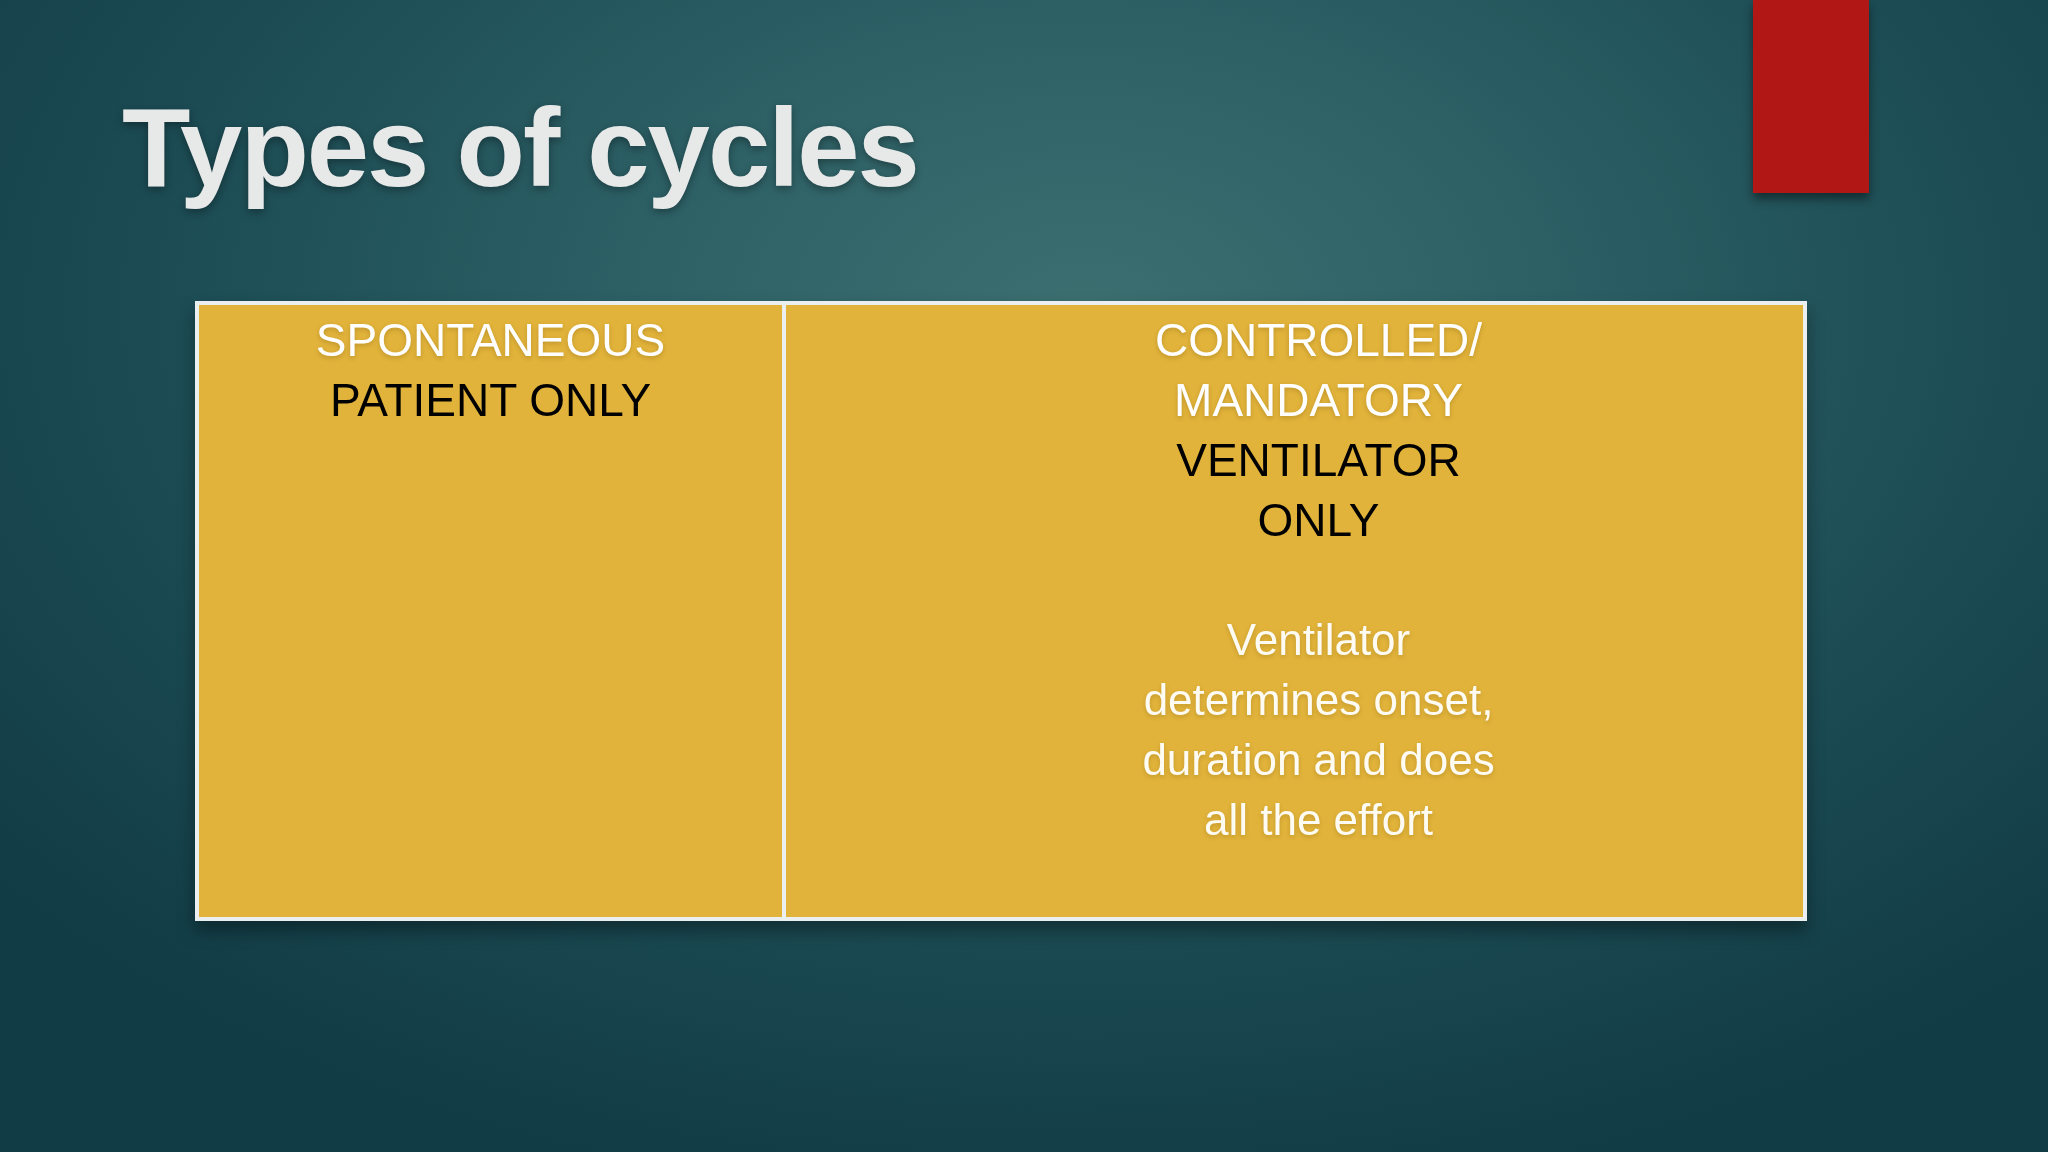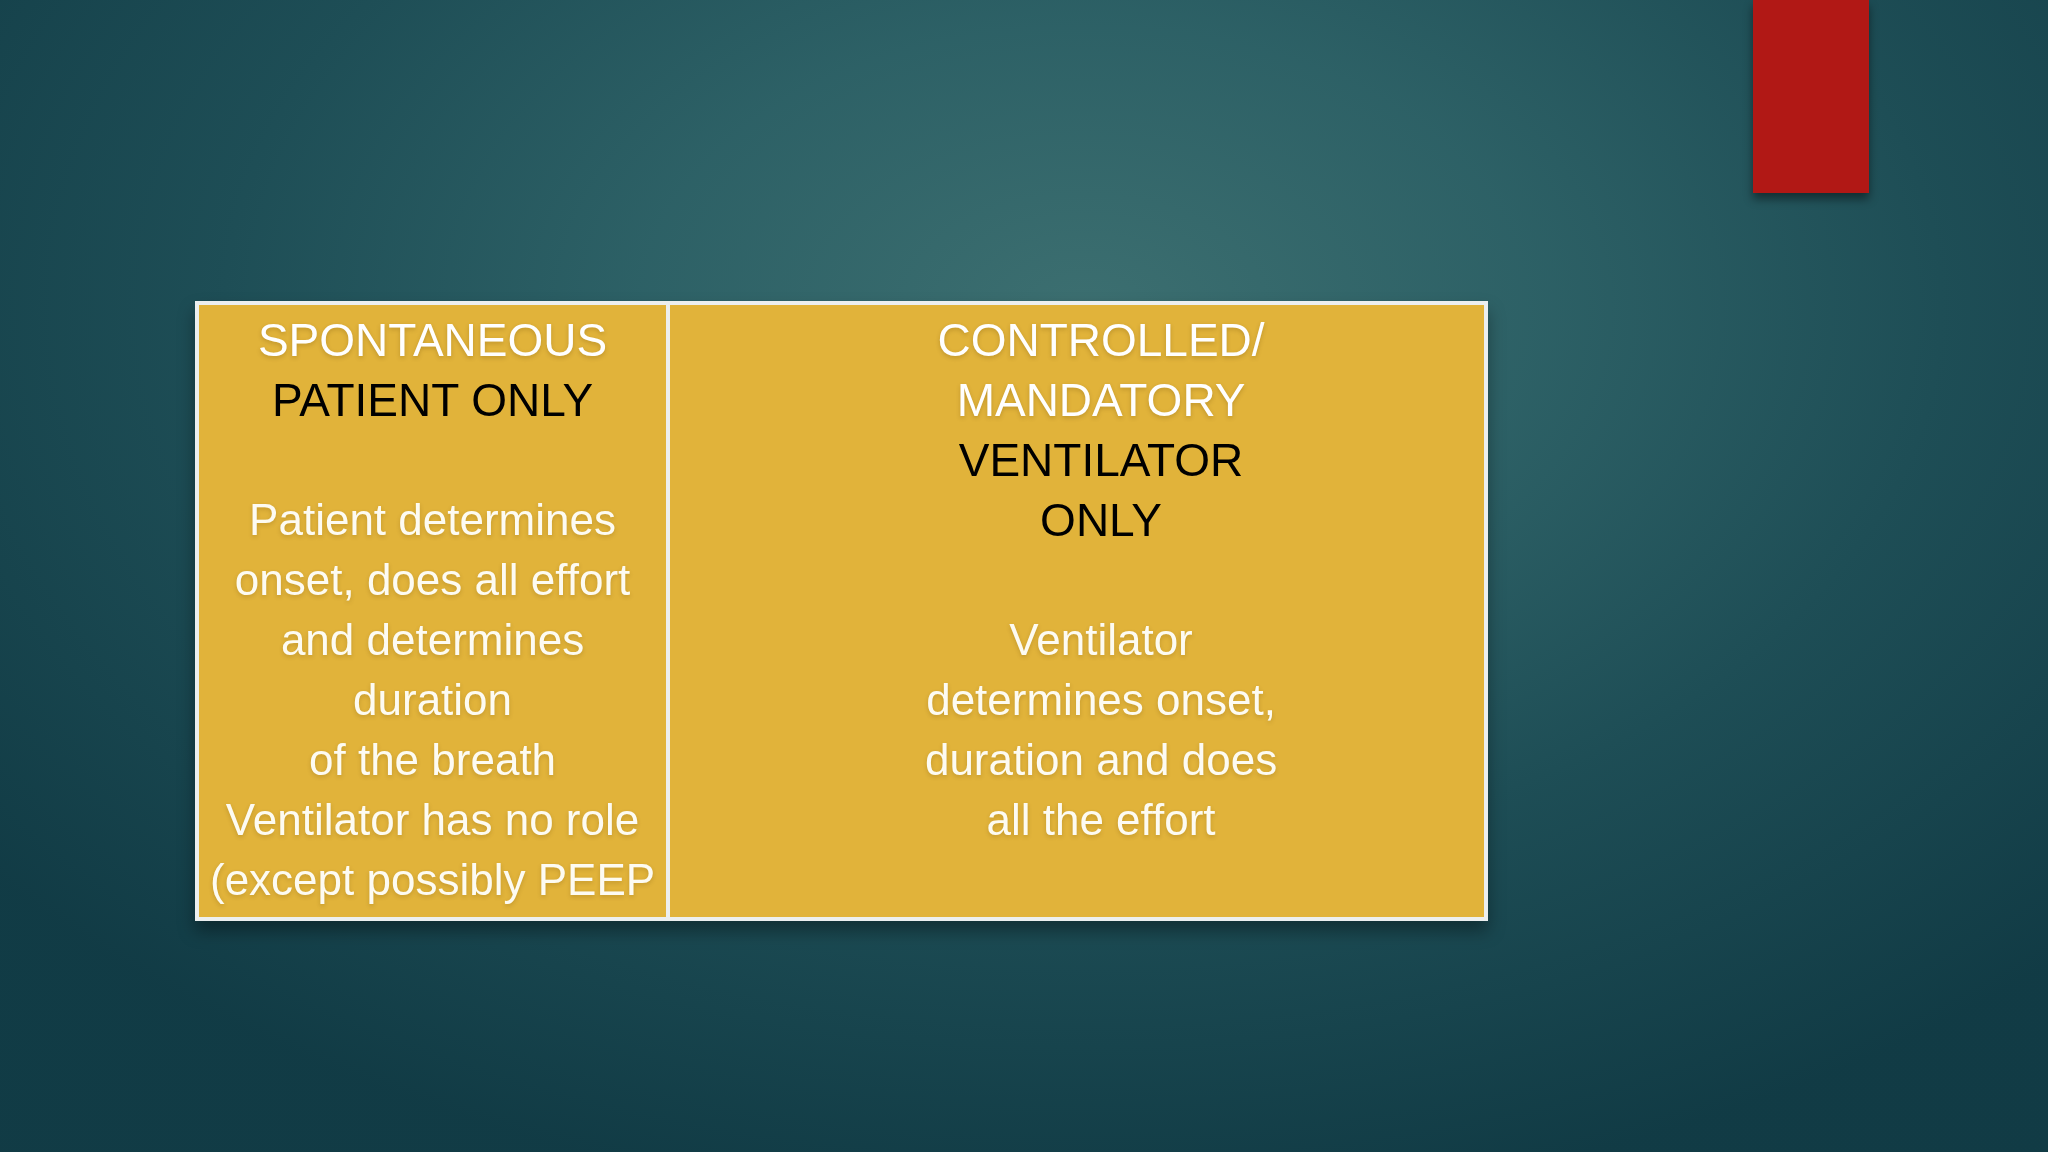--- a/index.html
+++ b/index.html
@@ -30,21 +30,21 @@
   .red-accent{
     position:absolute;
     left:1753px;top:0;
     width:116px;height:193px;
     background:#b11815;
     box-shadow:0 6px 9px rgba(0,0,0,0.45);
   }
   .cycles-table{
     position:absolute;
     left:195px;top:301px;
-    width:1293px;height:620px;
+    width:1612px;height:620px;
     box-sizing:border-box;
     border:4px solid #ecefef;
     display:flex;
     background:#e1b33a;
     box-shadow:0 10px 16px rgba(0,0,0,0.35);
   }
   .table-cell{
     box-sizing:border-box;
     background:#e1b33a;
     text-align:center;
@@ -74,35 +74,29 @@
     color:#fdfbf2;
     white-space:pre-line;
     text-shadow:0 2px 4px rgba(90,60,0,0.22);
   }
 </style>
 </head>
 <body>
 
 <div class="slide">
 
+  <h1 class="slide-title">Types of cycles</h1>
 
   <div class="red-accent"></div>
 
   <div class="cycles-table">
 
     <div class="table-cell cell-1">
       <span class="h-white">SPONTANEOUS</span>
       <span class="h-black">PATIENT ONLY</span>
-      <p class="cell-body">Patient determines
-onset, does all effort
-and determines duration
-of the breath
-Ventilator has no role
-(except possibly PEEP
-and FiO2)</p>
     </div>
 
 
     <div class="table-cell cell-3">
       <span class="h-white">CONTROLLED/
 MANDATORY</span>
       <span class="h-black">VENTILATOR
 ONLY</span>
       <p class="cell-body">Ventilator
 determines onset,

